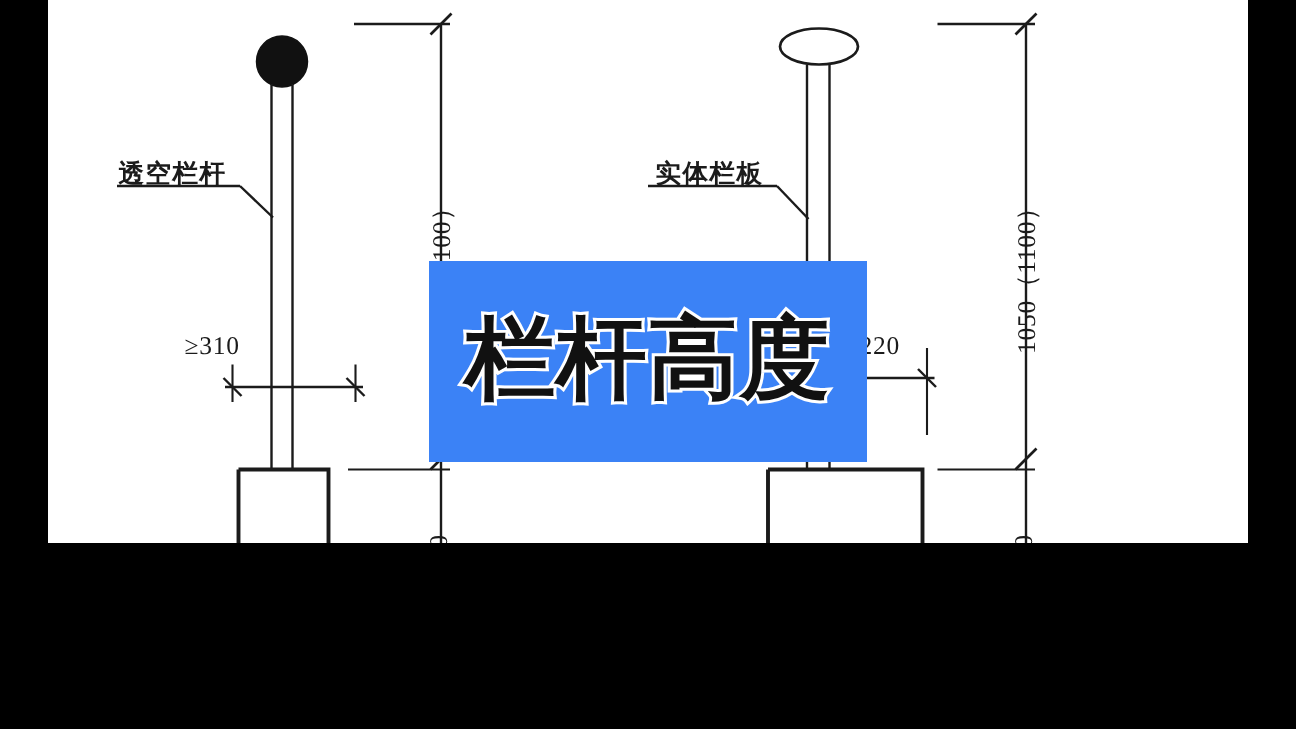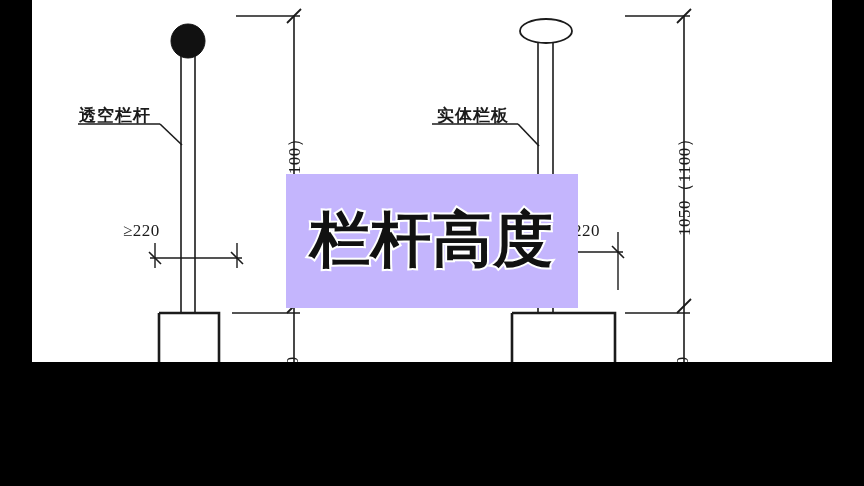--- a/index.html
+++ b/index.html
@@ -43,21 +43,21 @@
     overflow: visible;
   }
 
   
   .title-card {
     position: absolute;
     left: 286px;
     top: 174px;
     width: 292px;
     height: 134px;
-    background: #c4b5fd;
+    background: #3b82f6;
     display: flex;
     align-items: center;
     justify-content: center;
     box-sizing: border-box;
     padding: 2px 0 4px 0;
     text-align: right;
   }
   .title-line {
     font-family: "DejaVu Sans", "Liberation Sans", sans-serif;
     font-weight: 700;
@@ -158,21 +158,21 @@
       <line x1="690" y1="415" x2="790" y2="415" stroke-width="2.6"></line>
 
       <line x1="625" y1="313" x2="690" y2="313" stroke-width="1.4"></line>
     </g>
   </svg>
 
   <div class="lbl cjk" style="left:79px; top:104px;">透空栏杆</div>
 
   <div class="lbl dimtxt rot" style="left:283px; top:236px;">1050（1100）</div>
 
-  <div class="lbl dimtxt" style="left:123px; top:221px;">≥220</div>
+  <div class="lbl dimtxt" style="left:123px; top:221px;">≥310</div>
 
   <div class="lbl dimtxt rot" style="left:283px; top:393px;">≤450</div>
 
   <div class="lbl cjk" style="left:437px; top:104px;">实体栏板</div>
 
   <div class="lbl dimtxt rot" style="left:673px; top:236px;">1050（1100）</div>
 
   <div class="lbl dimtxt" style="left:573px; top:221px;">220</div>
 
   <div class="lbl dimtxt rot" style="left:673px; top:393px;">≤450</div>

